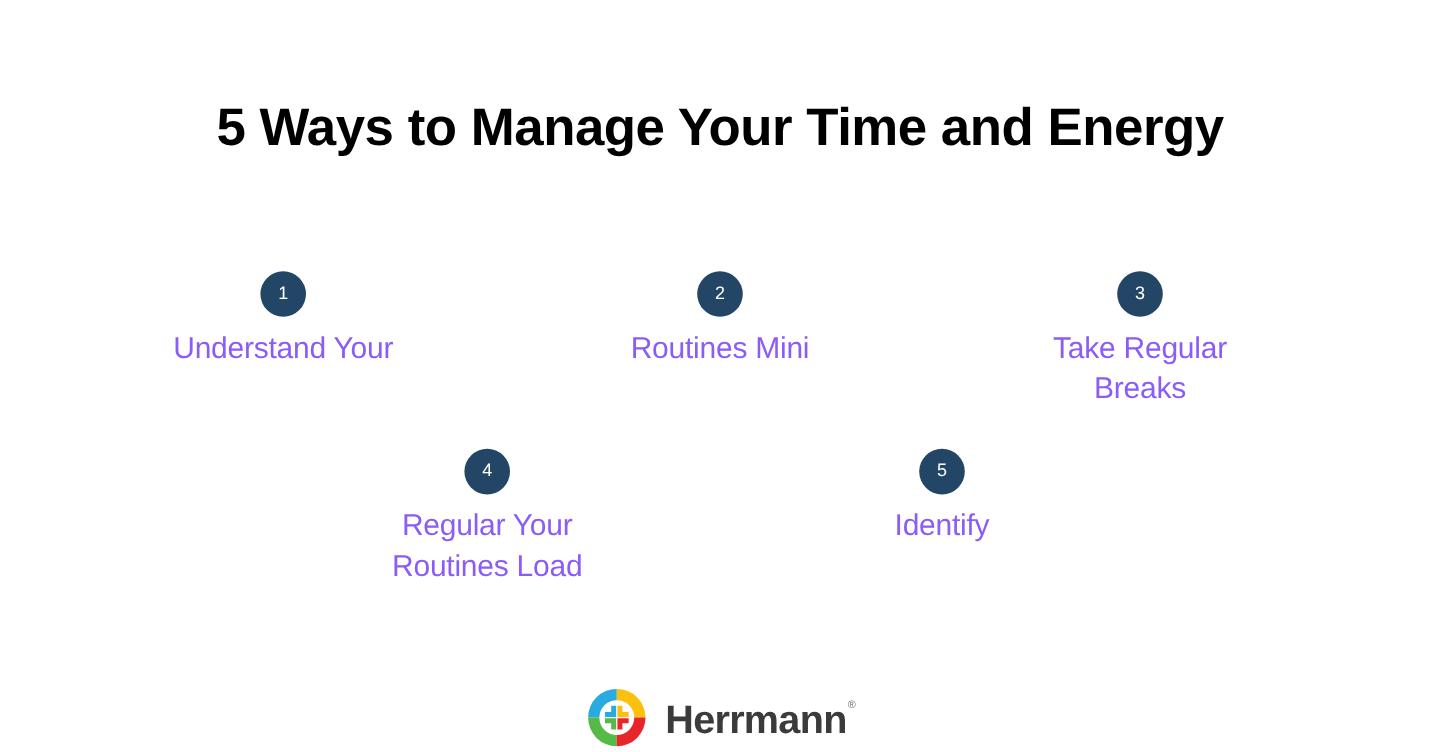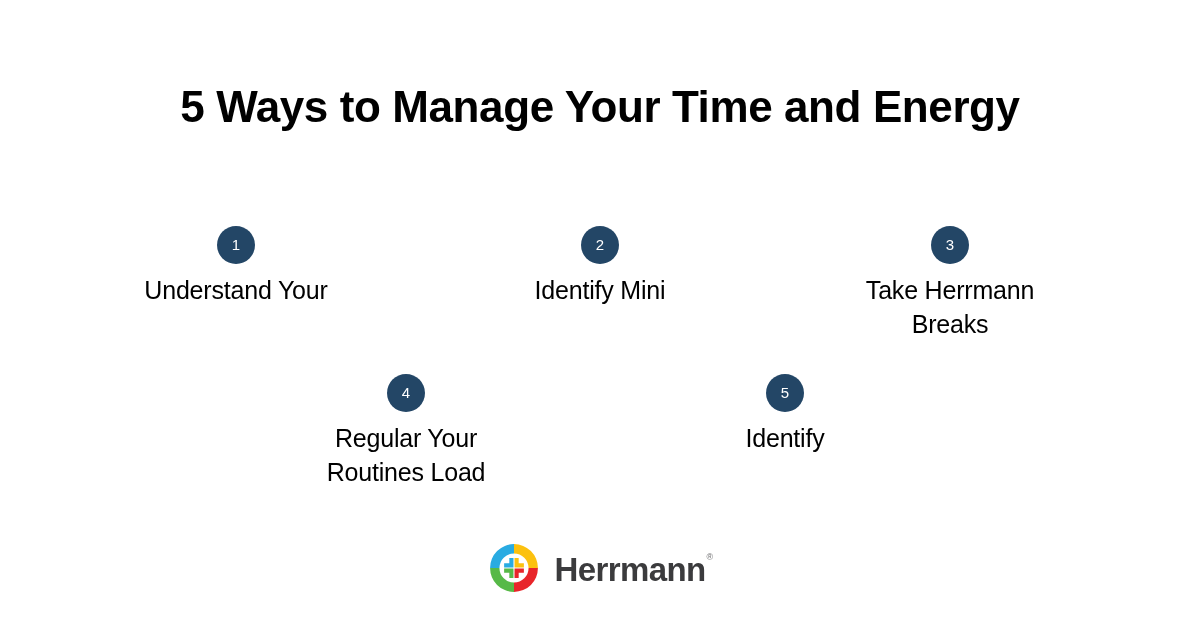--- a/index.html
+++ b/index.html
@@ -65,31 +65,31 @@
     text-align: center;
     margin: 0 auto;
     display: block;
     font-family: "Liberation Sans", sans-serif;
   }
 
   .step-label {
     margin-top: 9px;
     font-size: 25px;
     line-height: 34px;
-    color: #000000;
+    color: #8b5cf6;
     font-weight: normal;
     letter-spacing: -0.2px;
     font-family: "Liberation Sans", sans-serif;
   }
 
   
   .brand {
     position: absolute;
     left: 0;
-    top: 538px;
+    top: 568px;
     width: 1200px;
     height: 60px;
     display: flex;
     align-items: center;
     justify-content: center;
     gap: 14px;
   }
   .brand-mark {
     width: 52px;
     height: 52px;
@@ -127,28 +127,28 @@
     <div class="step" style="left:236px;">
       <div class="step-badge">1</div>
       <div class="step-label">
         <div>Understand Your</div>
       </div>
     </div>
 
     <div class="step" style="left:600px;">
       <div class="step-badge">2</div>
       <div class="step-label">
-        <div>Identify Mini</div>
+        <div>Routines Mini</div>
       </div>
     </div>
 
     <div class="step" style="left:950px;">
       <div class="step-badge">3</div>
       <div class="step-label">
-        <div>Take Herrmann</div>
+        <div>Take Regular</div>
         <div>Breaks</div>
       </div>
     </div>
 
   </div>
 
   <div class="steps-row row-two">
 
     <div class="step" style="left:406px;">
       <div class="step-badge">4</div>

